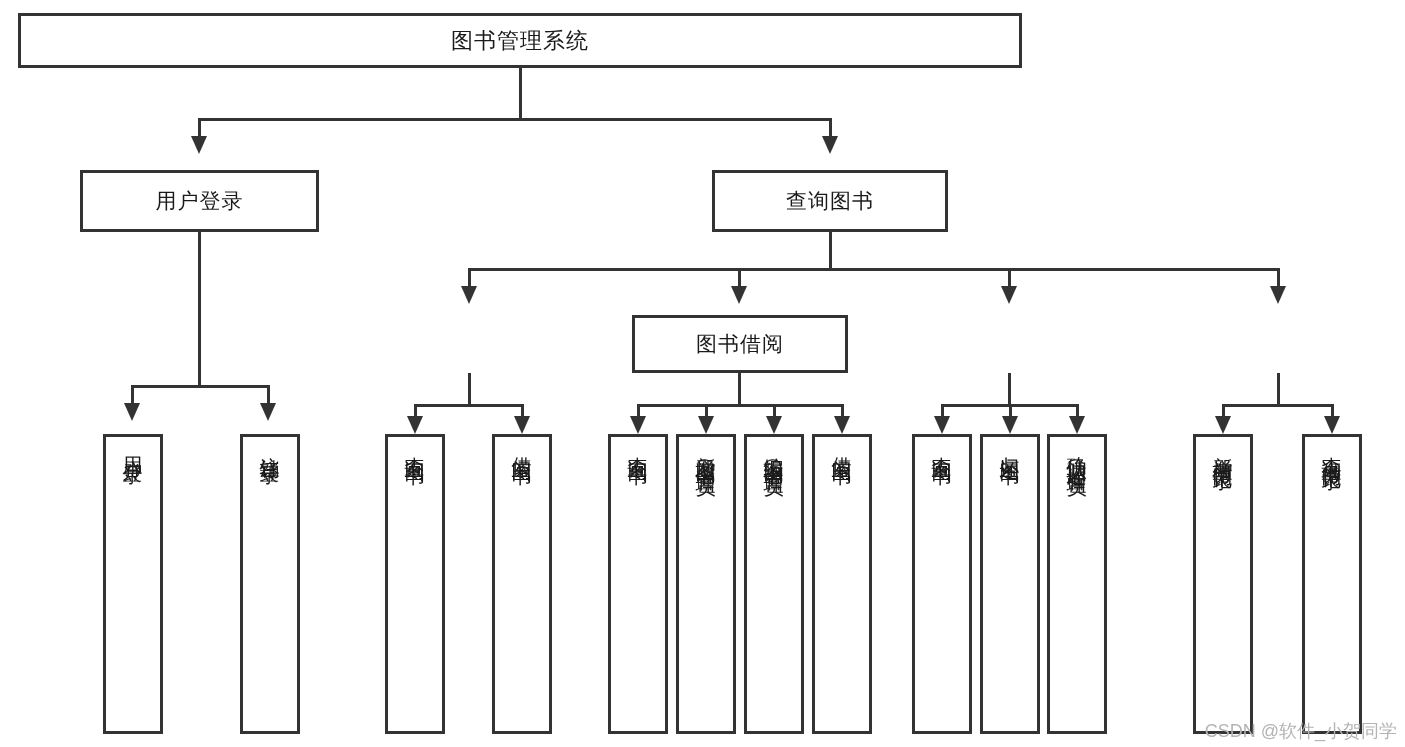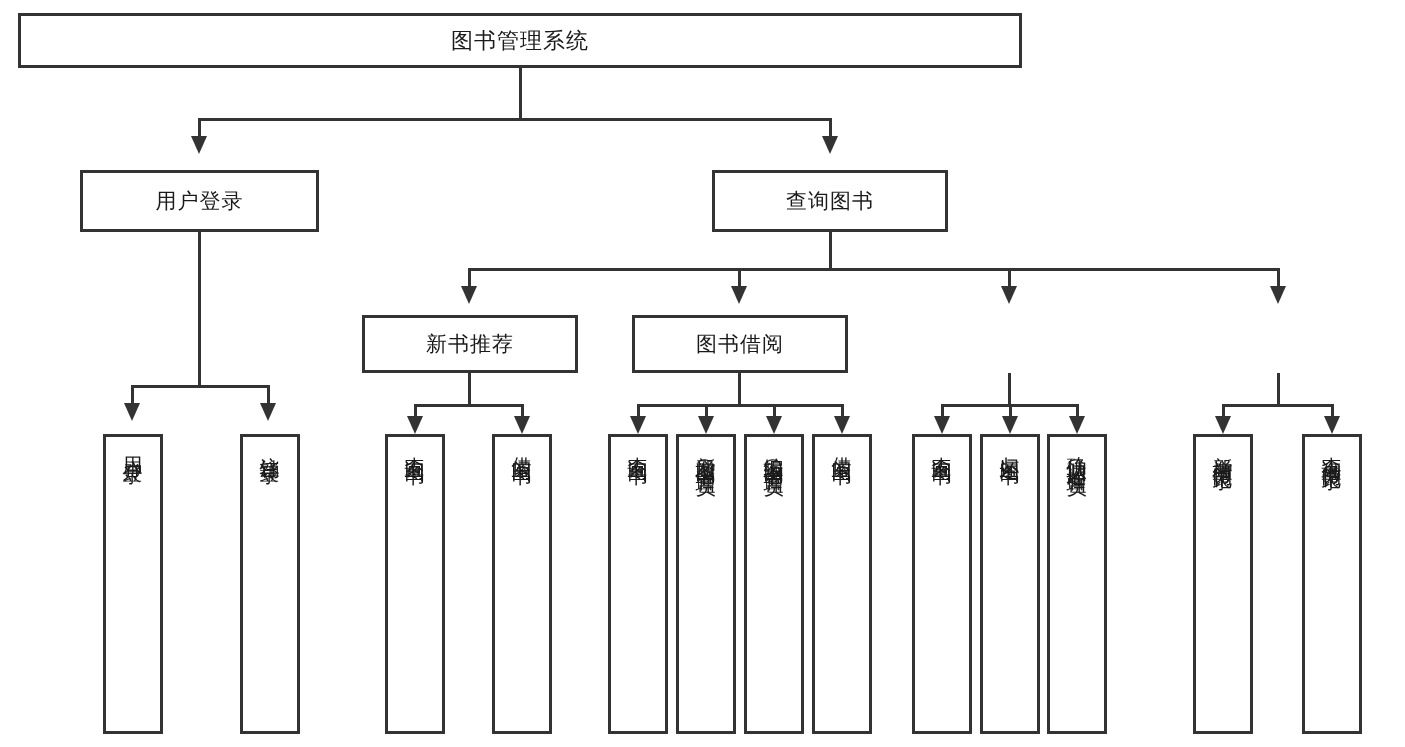--- a/index.html
+++ b/index.html
@@ -120,23 +120,20 @@
   <div class="ln h" style="left:468px; top:268px; width:812px; height:3px;"></div>
   <div class="ln v" style="left:468px; top:268px; width:3px; height:22px;"></div>
   <div class="arrow" style="left:461px; top:286px;"></div>
   <div class="ln v" style="left:738px; top:268px; width:3px; height:22px;"></div>
   <div class="arrow" style="left:731px; top:286px;"></div>
   <div class="ln v" style="left:1008px; top:268px; width:3px; height:22px;"></div>
   <div class="arrow" style="left:1001px; top:286px;"></div>
   <div class="ln v" style="left:1277px; top:268px; width:3px; height:22px;"></div>
   <div class="arrow" style="left:1270px; top:286px;"></div>
 
-  <div class="node horiz" style="left:362px; top:315px; width:216px; height:58px;">
-    <span class="label">新书推荐</span>
-  </div>
   <div class="node horiz" style="left:632px; top:315px; width:216px; height:58px;">
     <span class="label">图书借阅</span>
   </div>
 
   <div class="ln v" style="left:468px; top:373px; width:3px; height:33px;"></div>
   <div class="ln h" style="left:414px; top:404px; width:110px; height:3px;"></div>
   <div class="ln v" style="left:414px; top:404px; width:3px; height:16px;"></div>
   <div class="arrow" style="left:407px; top:416px;"></div>
   <div class="ln v" style="left:521px; top:404px; width:3px; height:16px;"></div>
   <div class="arrow" style="left:514px; top:416px;"></div>
@@ -205,14 +202,15 @@
     <span class="label">确认归还（管理员）</span>
   </div>
 
   <div class="node vert" style="left:1193px; top:434px; width:60px; height:300px;">
     <span class="label">新增借阅记录</span>
   </div>
   <div class="node vert" style="left:1302px; top:434px; width:60px; height:300px;">
     <span class="label">查询借阅记录</span>
   </div>
 
+  <div id="watermark">CSDN @软件_小贺同学</div>
 
 </div>
 
 </body></html>

